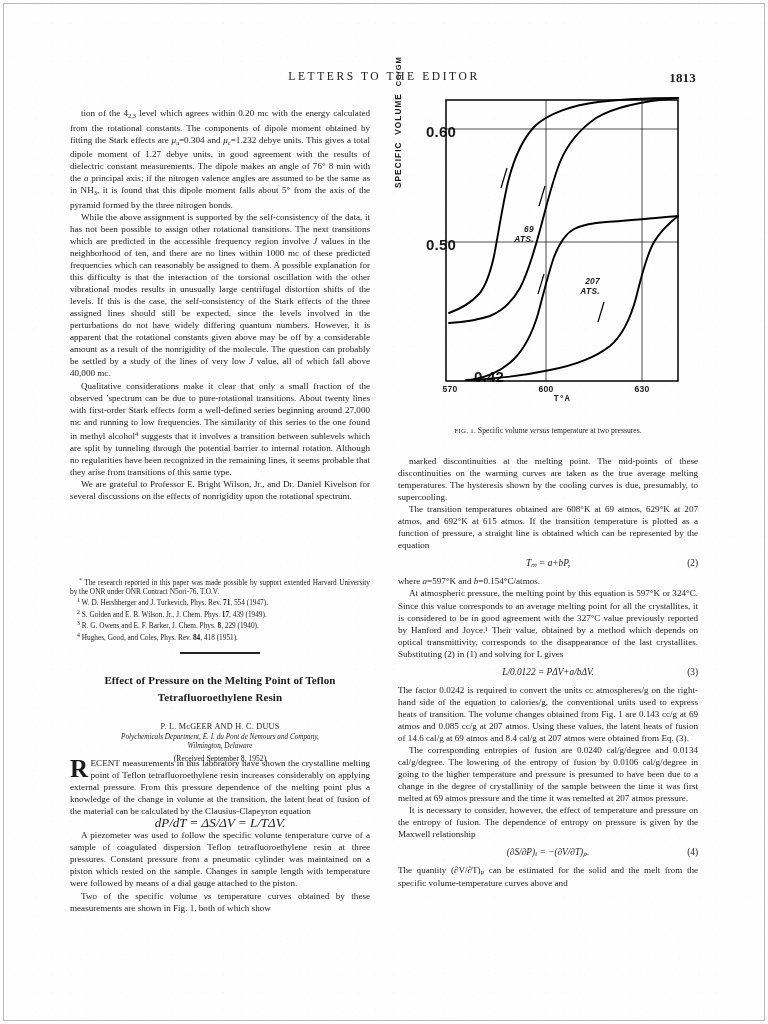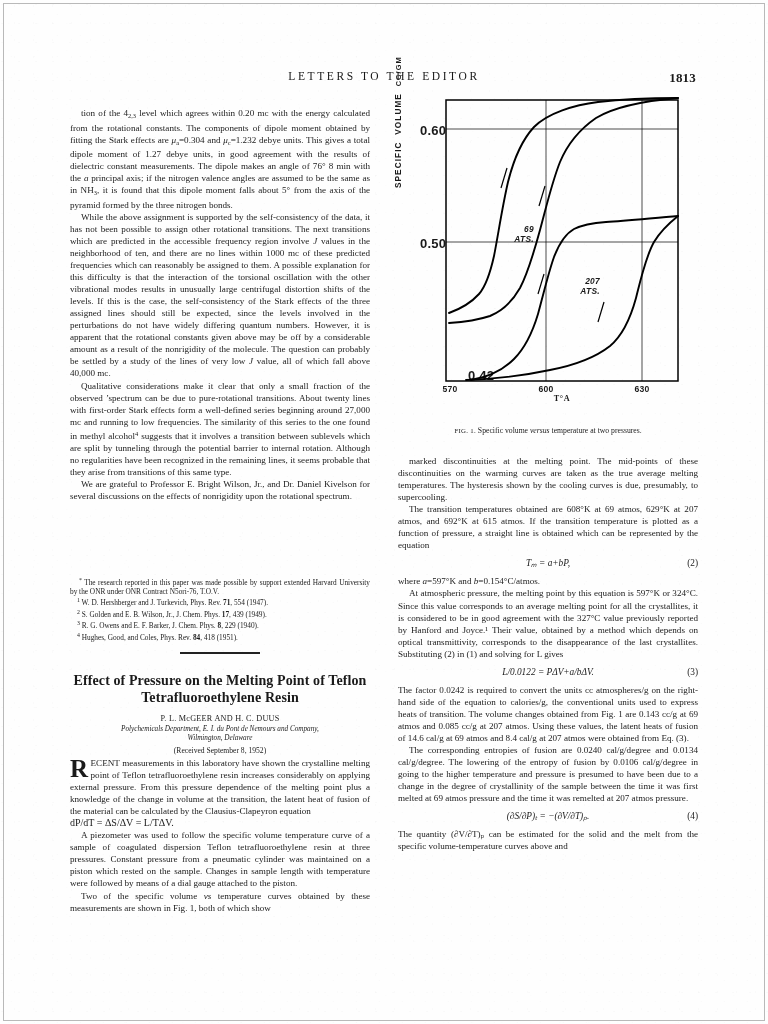--- a/index.html
+++ b/index.html
@@ -116,28 +116,28 @@
 
   
   .art-head {
     position: absolute;
     left: 70px;
     top: 672px;
     width: 300px;
     text-align: center;
   }
   .art-title {
-    font-size: 14px;
+    font-size: 11px;
     font-weight: bold;
     line-height: 17px;
     letter-spacing: 0.1px;
     font-family: "Liberation Serif", serif;
   }
   .art-authors {
-    margin-top: 8px;
+    margin-top: 16px;
     font-size: 8.2px;
     letter-spacing: 0.25px;
   }
   .art-affil {
     margin-top: 2px;
     font-size: 7.2px;
     font-style: italic;
     line-height: 9.2px;
   }
   .art-recv {
@@ -161,21 +161,23 @@
     float: left;
     font-size: 25px;
     line-height: 21px;
     font-weight: bold;
     padding-right: 2.5px;
     padding-top: 1px;
     font-family: "Liberation Serif", serif;
   }
   .eq {
     margin: 5px 0 5px 0;
-    font-size: 10px;
+    text-align: center;
+    font-size: 13px;
+    font-style: italic;
     text-indent: 0 !important;
   }
   .eq-row {
     position: relative;
     margin: 6px 0 6px 0;
     text-indent: 0 !important;
     font-size: 9.3px;
   }
   .eq-row .eq-body {
     display: block;
@@ -211,40 +213,40 @@
     font-family: "Liberation Sans", sans-serif;
     font-size: 8.2px;
     font-weight: bold;
     letter-spacing: 1.1px;
     white-space: nowrap;
     text-align: left;
   }
   .ylabel span.sub { font-size: 7.4px; }
   .ytick {
     position: absolute;
-    left: 22px;
+    left: 28px;
     font-family: "Liberation Sans", sans-serif;
-    font-size: 13px;
+    font-size: 15px;
     font-weight: bold;
     letter-spacing: 0.2px;
   }
   .xtick {
     position: absolute;
     top: 288px;
     font-family: "Liberation Sans", sans-serif;
     font-size: 8.6px;
     font-weight: bold;
     letter-spacing: 0.2px;
     transform: translateX(-50%);
   }
   .xlabel {
     position: absolute;
     top: 298px;
     left: 164px;
-    font-family: Liberation Serif, serif;
+    font-family: Liberation Mono, monospace;
     font-size: 8.2px;
     font-weight: bold;
     letter-spacing: 0.6px;
     transform: translateX(-50%);
   }
   .curvelabel {
     position: absolute;
     font-family: "Liberation Sans", sans-serif;
     font-size: 8.4px;
     font-weight: bold;
@@ -388,20 +390,21 @@
   <p class="noind">where <i>a</i>=597°K and <i>b</i>=0.154°C/atmos.</p>
   <p>At atmospheric pressure, the melting point by this equation is 597°K or 324°C. Since this value corresponds to an average melting point for all the crystallites, it is considered to be in good agreement with the 327°C value previously reported by Hanford and Joyce.¹ Their value, obtained by a method which depends on optical transmittivity, corresponds to the disappearance of the last crystallites. Substituting (2) in (1) and solving for L gives</p>
 
   <div class="eq-row">
     <span class="eq-body">L/0.0122 = PΔV+a/bΔV.</span>
     <span class="eq-num">(3)</span>
   </div>
 
   <p class="noind">The factor 0.0242 is required to convert the units cc atmospheres/g on the right-hand side of the equation to calories/g, the conventional units used to express heats of transition. The volume changes obtained from Fig. 1 are 0.143 cc/g at 69 atmos and 0.085 cc/g at 207 atmos. Using these values, the latent heats of fusion of 14.6 cal/g at 69 atmos and 8.4 cal/g at 207 atmos were obtained from Eq. (3).</p>
   <p>The corresponding entropies of fusion are 0.0240 cal/g/degree and 0.0134 cal/g/degree. The lowering of the entropy of fusion by 0.0106 cal/g/degree in going to the higher temperature and pressure is presumed to have been due to a change in the degree of crystallinity of the sample between the time it was first melted at 69 atmos pressure and the time it was remelted at 207 atmos pressure.</p>
+  <p>It is necessary to consider, however, the effect of temperature and pressure on the entropy of fusion. The dependence of entropy on pressure is given by the Maxwell relationship</p>
 
   <div class="eq-row">
     <span class="eq-body">(∂S/∂P)ₜ = −(∂V/∂T)ₚ.</span>
     <span class="eq-num">(4)</span>
   </div>
 
   <p class="noind">The quantity (∂V/∂T)ₚ can be estimated for the solid and the melt from the specific volume-temperature curves above and</p>
 </div>
 
 </body></html>

